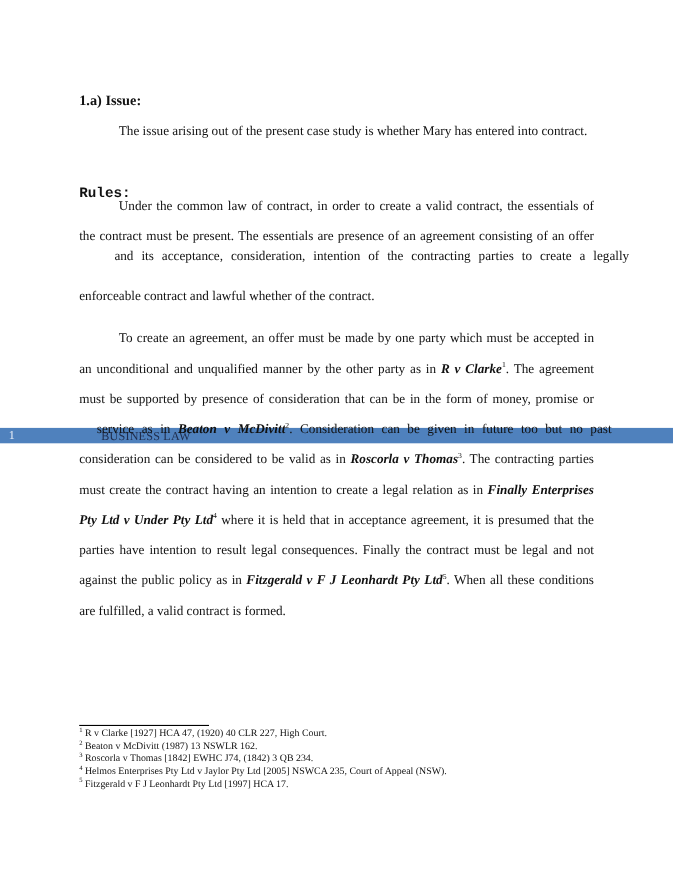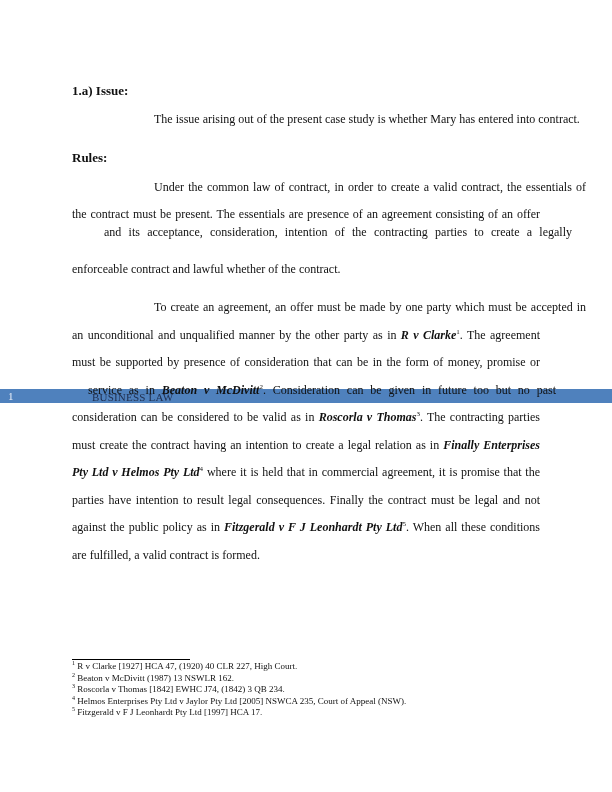--- a/index.html
+++ b/index.html
@@ -3,55 +3,55 @@
 <meta charset="utf-8">
 <style>
   html, body { margin:0; padding:0; }
   body { width:612px; height:792px; position:relative; background:#ffffff; overflow:hidden;
          font-family:"Liberation Serif", "DejaVu Serif", serif; color:#111; }
   .abs { position:absolute; }
   .heading { font-weight:bold; font-size:13px; left:72px; }
   .line { position:absolute; left:72px; width:468px; font-size:12px; line-height:14px;
           text-align:justify; text-align-last:justify; white-space:nowrap; }
   .line.last { text-align-last:left; }
-  .line.indent { left:108px; width:432px;margin-left:46px; }
+  .line.indent { left:108px; width:432px; }
   .case { font-weight:bold; font-style:italic; }
   sup { font-size:7px; line-height:0; vertical-align:super; }
   .bar { position:absolute; left:0; top:389px; width:612px; height:14px; background:#4f81bd; }
   .bar .pnum { position:absolute; left:8px; top:0px; font-size:11px; color:#e8eef7; line-height:14px; }
   .bar .ptitle { position:absolute; left:92px; top:1px; font-size:11px; color:#1f2d4d; line-height:14px; letter-spacing:0.2px;}
   .overlap { position:absolute; left:88px; width:468px; top:383px; font-size:12px; line-height:14px;
              text-align:justify; text-align-last:justify; white-space:nowrap; z-index:2; }
   .fn-rule { position:absolute; left:72px; top:659px; width:118px; height:1px; background:#000; }
   .fn { position:absolute; left:72px; font-size:9px; line-height:11px; white-space:nowrap; }
   .fn sup { font-size:6px; }
 </style>
 </head>
 <body>
 
 <div class="abs heading" style="top:83px;">1.a) Issue:</div>
 <div class="line indent last" style="top:112px;">The issue arising out of the present case study is whether Mary has entered into contract.</div>
 
-<div class="abs heading" style="top:150px;">Rules:</div>
+<div class="abs heading" style="top:168px;font-family:Liberation Mono, monospace;">Rules:</div>
 
 <div>
   <div class="line indent" style="top:180px;">Under the common law of contract, in order to create a valid contract, the essentials of</div>
   <div class="line" style="top:207px;">the contract must be present. The essentials are presence of an agreement consisting of an offer</div>
   <div class="line" style="top:225px;margin-left:32px;">and its acceptance, consideration, intention of the contracting parties to create a legally</div>
   <div class="line last" style="top:262px;">enforceable contract and lawful whether of the contract.</div>
 </div>
 
 <div>
   <div class="line indent" style="top:300px;">To create an agreement, an offer must be made by one party which must be accepted in</div>
   <div class="line" style="top:328px;"><span>an unconditional and unqualified manner by the other party as in </span><span class="case">R v Clarke</span><sup>1</sup><span>. The agreement</span></div>
   <div class="line" style="top:355px;">must be supported by presence of consideration that can be in the form of money, promise or</div>
   <div class="overlap"><span>service as in </span><span class="case">Beaton v McDivitt</span><sup>2</sup><span>. Consideration can be given in future too but no past</span></div>
   <div class="line" style="top:410px;"><span>consideration can be considered to be valid as in </span><span class="case">Roscorla v Thomas</span><sup>3</sup><span>. The contracting parties</span></div>
   <div class="line" style="top:438px;"><span>must create the contract having an intention to create a legal relation as in </span><span class="case">Finally Enterprises</span></div>
-  <div class="line" style="top:465px;"><span class="case">Pty Ltd v Helmos Pty Ltd</span><sup>4</sup><span> where it is held that in commercial agreement, it is promise that the</span></div>
+  <div class="line" style="top:465px;"><span class="case">Pty Ltd v Under Pty Ltd</span><sup>4</sup><span> where it is held that in acceptance agreement, it is presumed that the</span></div>
   <div class="line" style="top:493px;">parties have intention to result legal consequences. Finally the contract must be legal and not</div>
   <div class="line" style="top:520px;"><span>against the public policy as in </span><span class="case">Fitzgerald v F J Leonhardt Pty Ltd</span><sup>5</sup><span>. When all these conditions</span></div>
   <div class="line last" style="top:548px;">are fulfilled, a valid contract is formed.</div>
 </div>
 
 <div class="bar">
   <span class="pnum">1</span>
   <span class="ptitle">BUSINESS LAW</span>
 </div>
 

